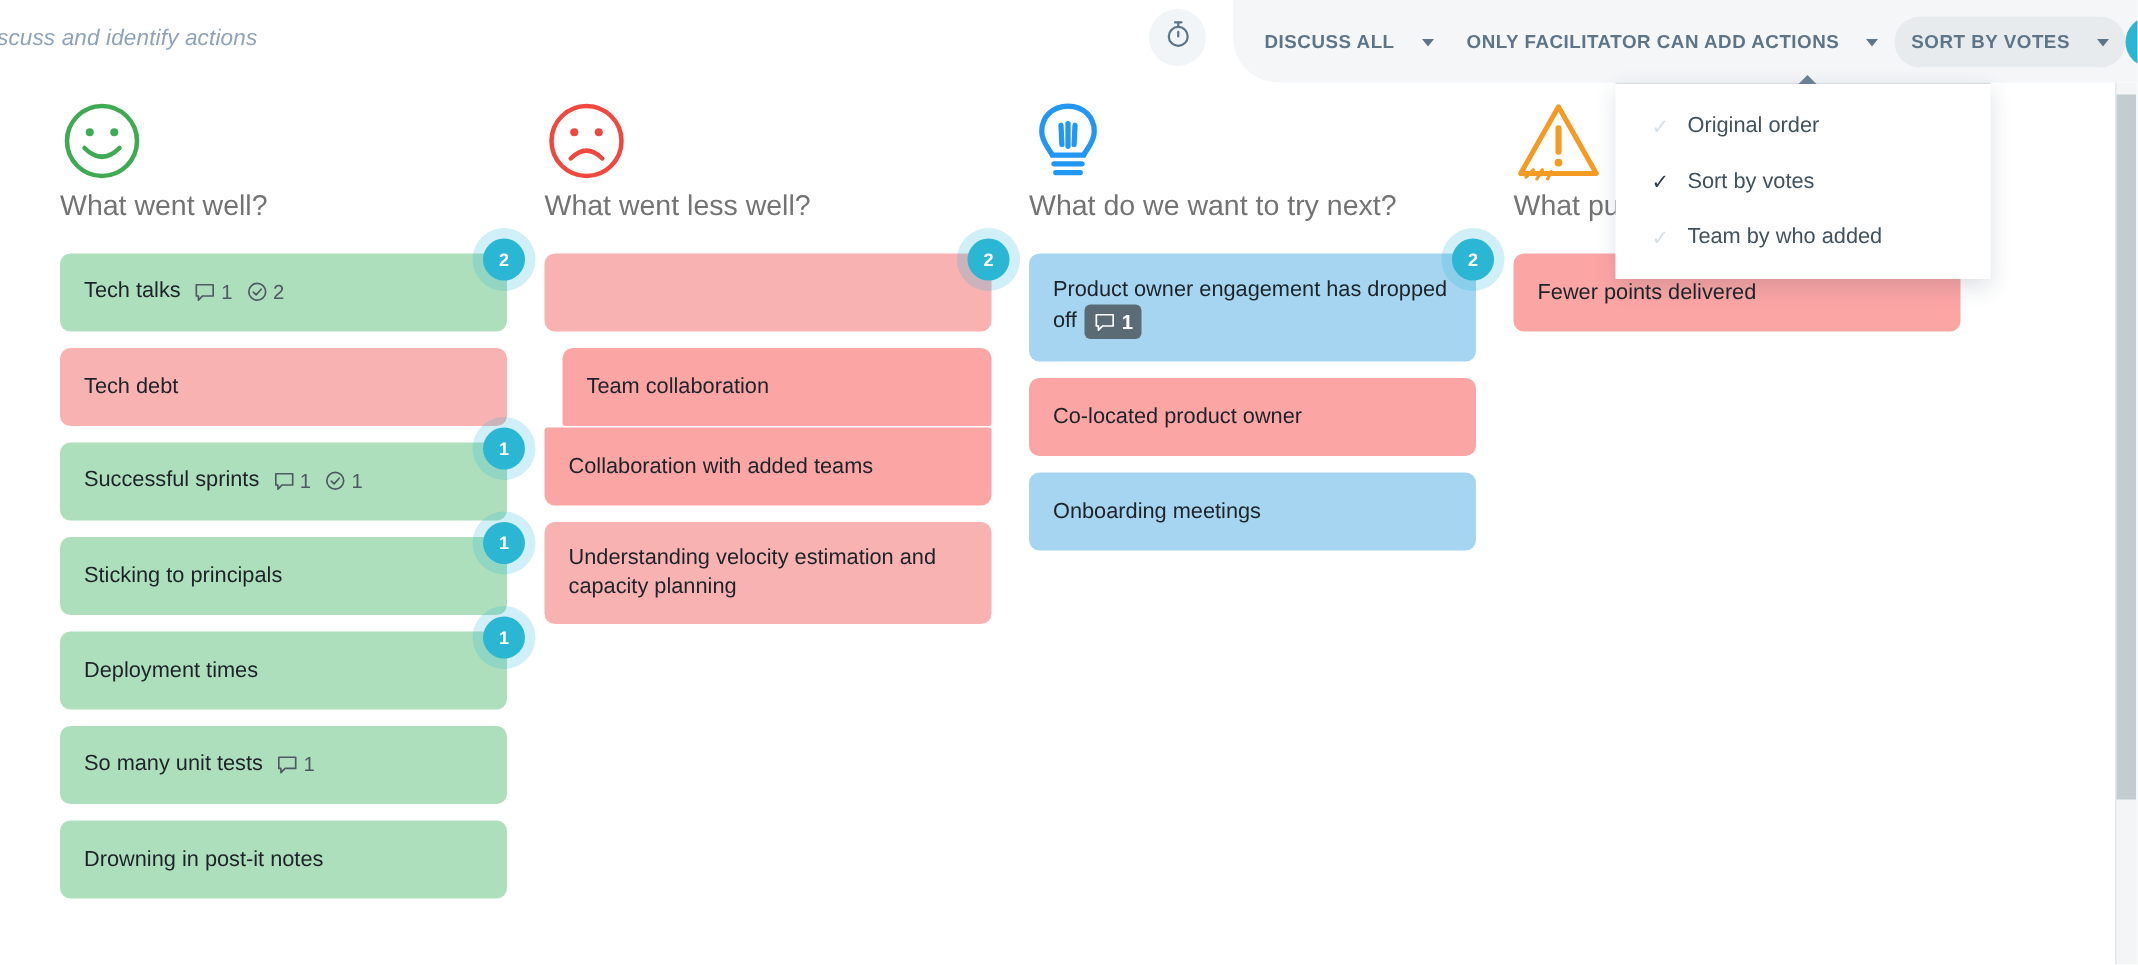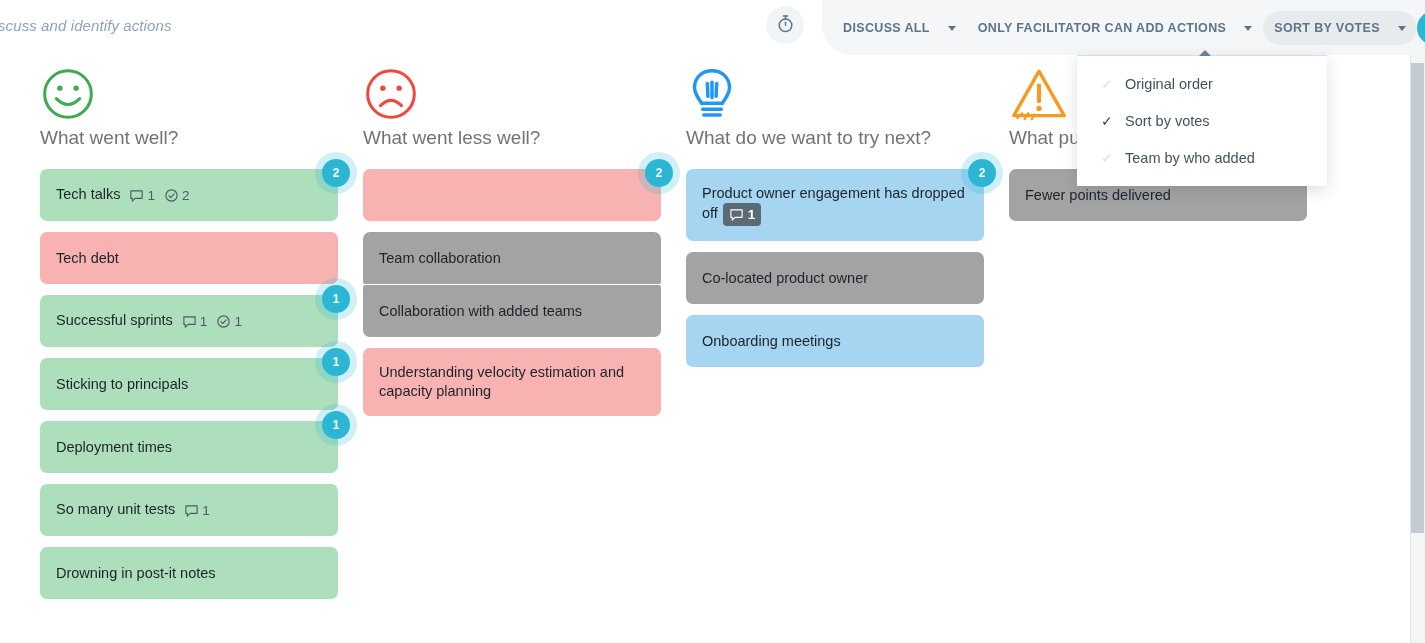--- a/index.html
+++ b/index.html
@@ -172,25 +172,25 @@
     line-height: 19px;
     color: #1d2329;
     cursor: pointer;
     min-height: 52px;
     display: flex;
     align-items: center;
   }
   .card .card-inner { width: 100%; }
   .card.green  { background: #aedfbd; }
   .card.pink   { background: #f8b2b2; }
-  .card.orange { background: #a3a3a3; }
+  .card.orange { background: #fca5a5; }
   .card.blue   { background: #a5d5f0; }
 
   
-  .card.grouped-top    { margin-bottom: 1px; border-bottom-left-radius: 2px; border-bottom-right-radius: 2px; }
+  .card.grouped-top    { margin-bottom: 1px; border-bottom-left-radius: 2px; border-bottom-right-radius: 2px; margin-left: 12px; }
   .card.grouped-bottom { border-top-left-radius: 2px; border-top-right-radius: 2px; }
 
   .card-text { display: inline; }
 
   .meta {
     display: inline-flex;
     align-items: center;
     gap: 3px;
     margin-left: 9px;
     font-size: 13.5px;

